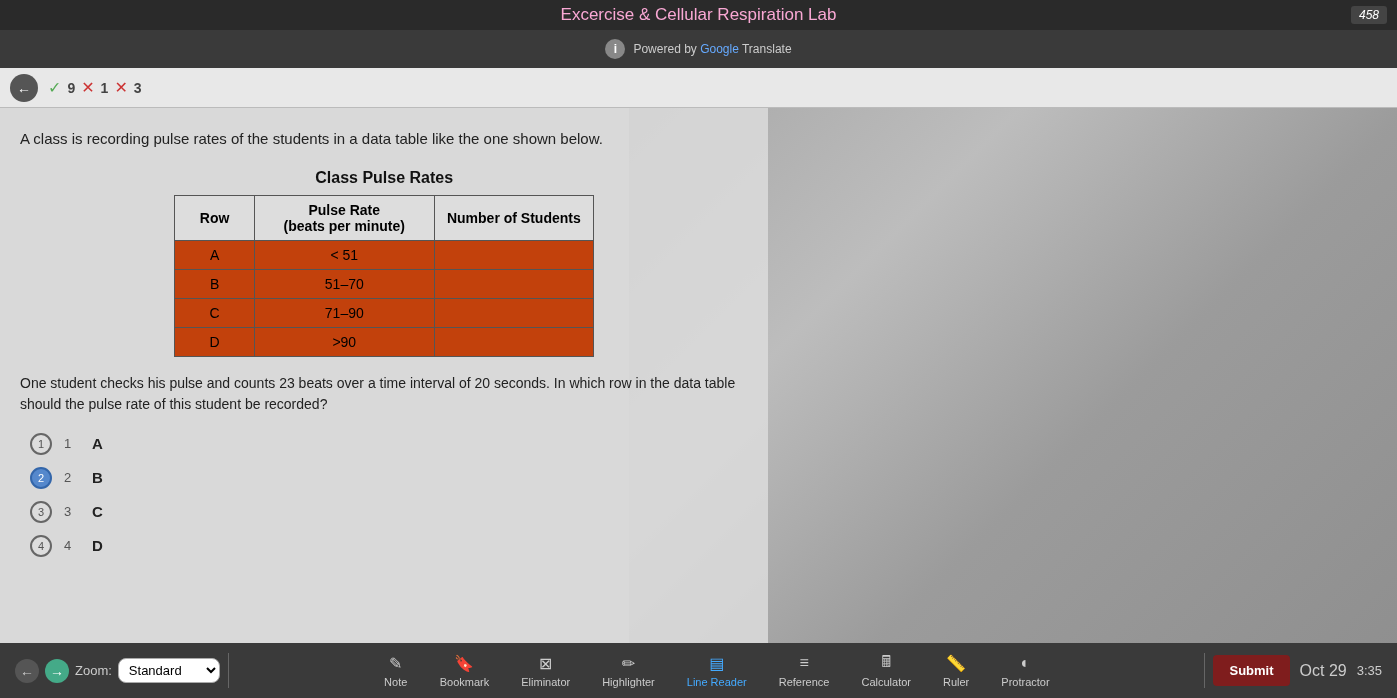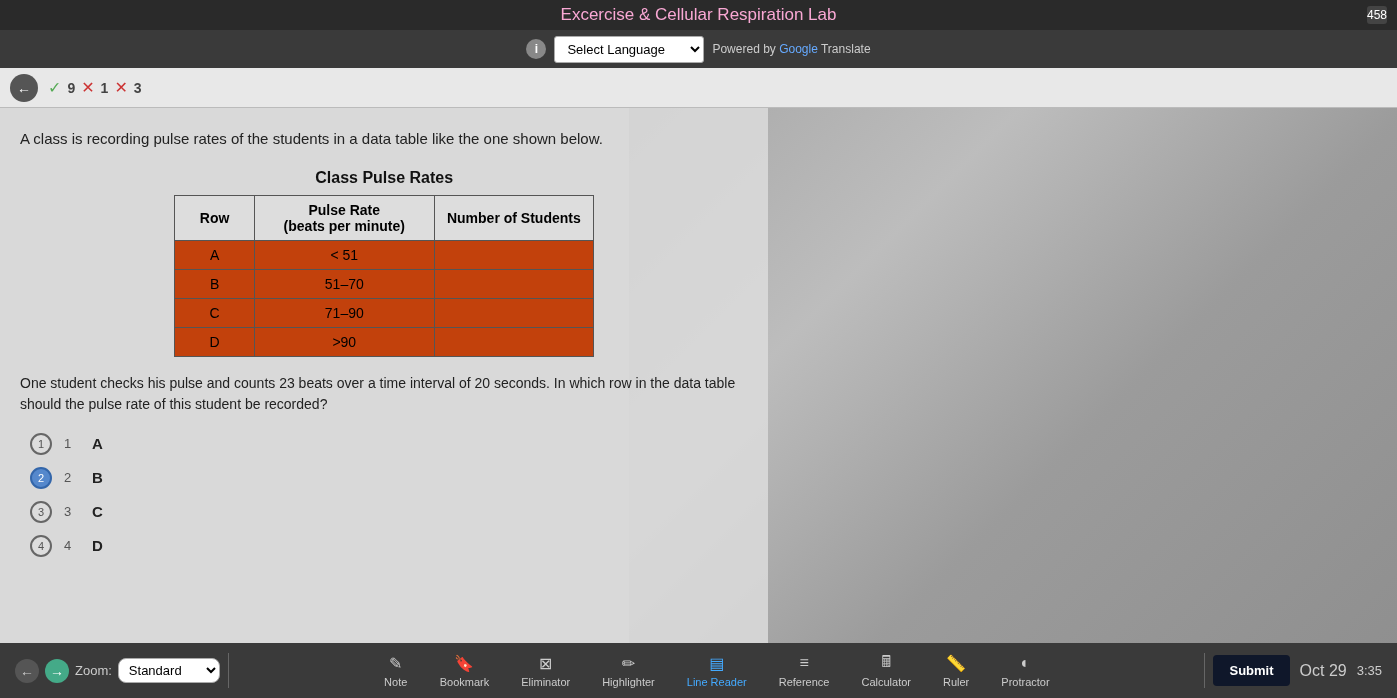--- a/index.html
+++ b/index.html
@@ -28,22 +28,23 @@
       font-size: 17px;
       position: absolute;
       left: 50%;
       transform: translateX(-50%);
     }
     .top-bar-right {
       color: #fff;
       font-size: 12px;
       margin-left: auto;
       background: #444;
-      padding: 2px 0;
+      padding: 2px 8px;
       border-radius: 3px;
+      font-style: italic;
     }
 
     
     .second-bar {
       display: flex;
       align-items: center;
       background: #3a3a3a;
       height: 38px;
       padding: 0 10px;
       gap: 12px;
@@ -326,21 +327,21 @@
     .tool-btn.active-tool {
       color: #4af;
     }
 
     .toolbar-right {
       display: flex;
       align-items: center;
       gap: 10px;
     }
     .submit-btn {
-      background: #0f172a;
+      background: #7f1d1d;
       color: white;
       border: none;
       padding: 8px 16px;
       border-radius: 4px;
       font-size: 13px;
       cursor: pointer;
       font-weight: bold;
     }
     .date-time {
       color: #ccc;
@@ -362,23 +363,20 @@
 
 <div class="top-bar">
   <div></div>
   <span class="top-bar-title">Excercise &amp; Cellular Respiration Lab</span>
   <div class="top-bar-right">458</div>
 </div>
 
 <div class="second-bar">
   <div class="translate-section">
     <div class="info-icon">i</div>
-    <select class="lang-select">
-      <option>Select Language</option>
-    </select>
     <span class="powered-by">
       <span>Powered by</span>
       <a href="#"><span>Google</span></a>
       <span>Translate</span>
     </span>
   </div>
 </div>
 
 <div class="nav-bar">
   <button class="back-btn">←</button>

